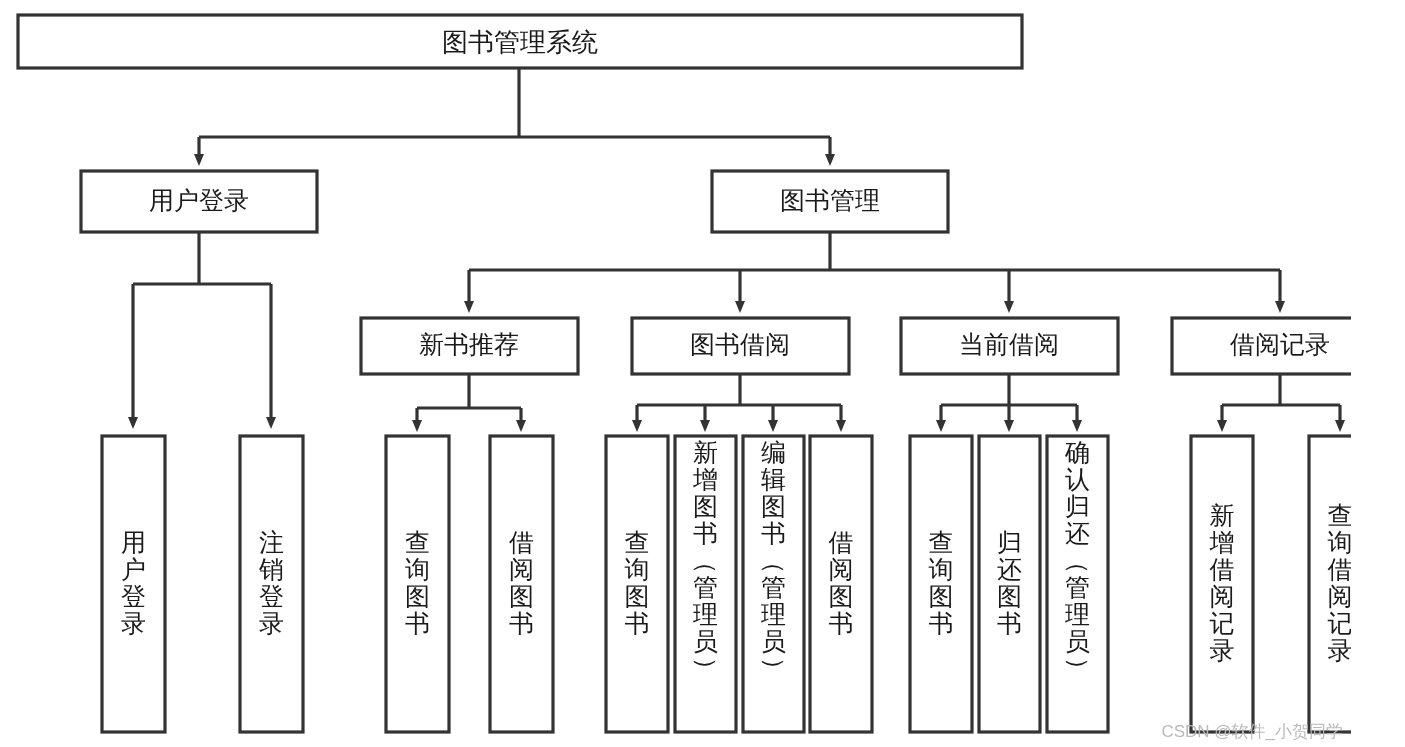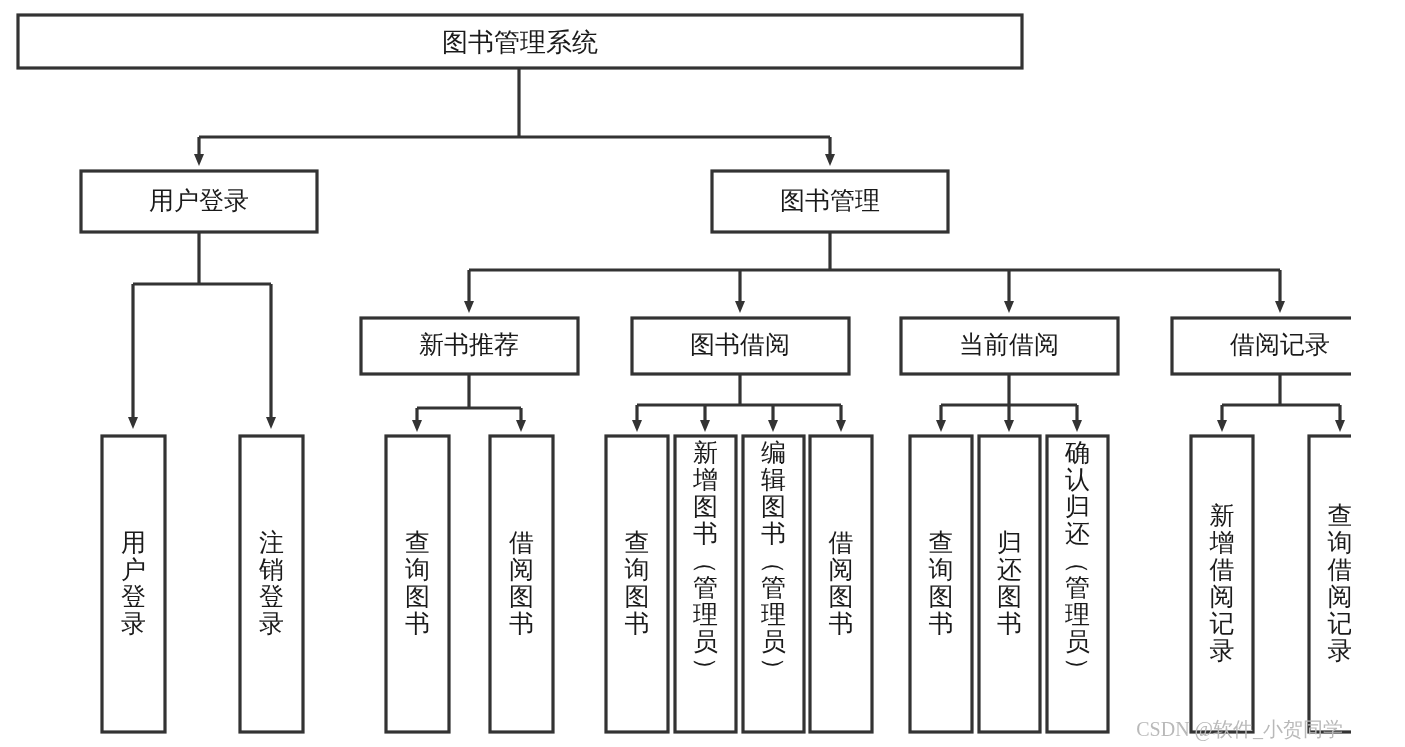--- a/index.html
+++ b/index.html
@@ -69,22 +69,22 @@
     height: 27px;
   }
   .leaf-label span.ch.paren {
     transform: rotate(90deg);
   }
   .watermark {
     position: absolute;
     right: 8px;
     bottom: 4px;
     color: #b9b9b9;
-    font-family: Liberation Serif, serif;
-    font-size: 20px;
+    font-family: Liberation Sans, sans-serif;
+    font-size: 17px;
     white-space: nowrap;
     pointer-events: none;
   }
 </style>
 </head>
 <body>
 
 <div id="diagram-root">
 
   <svg class="diagram-svg" viewBox="0 0 1405 747">

